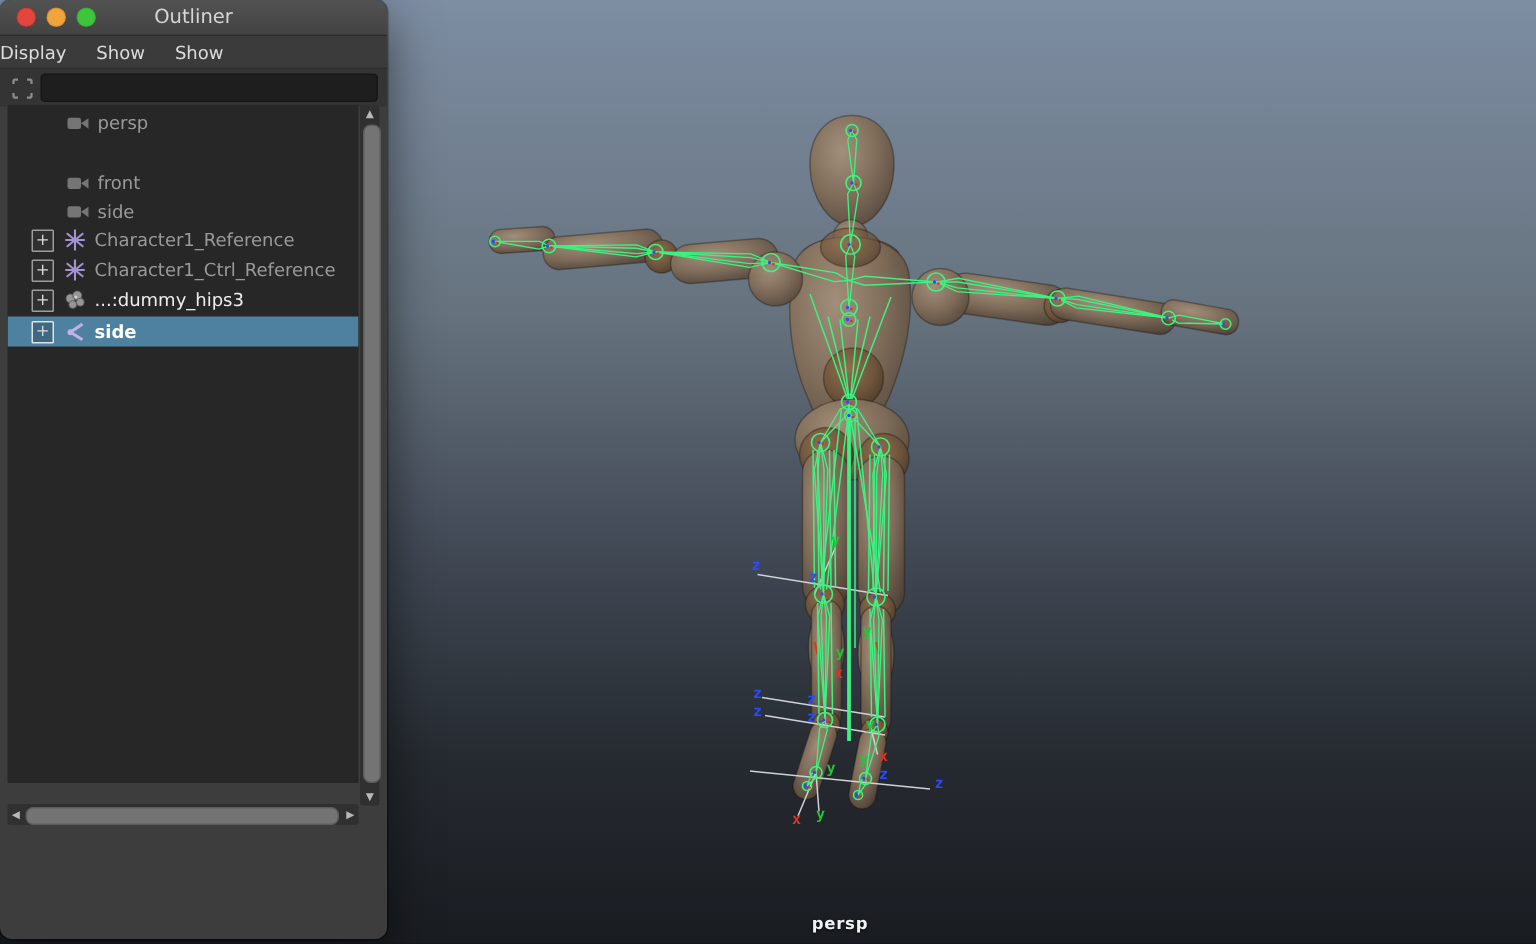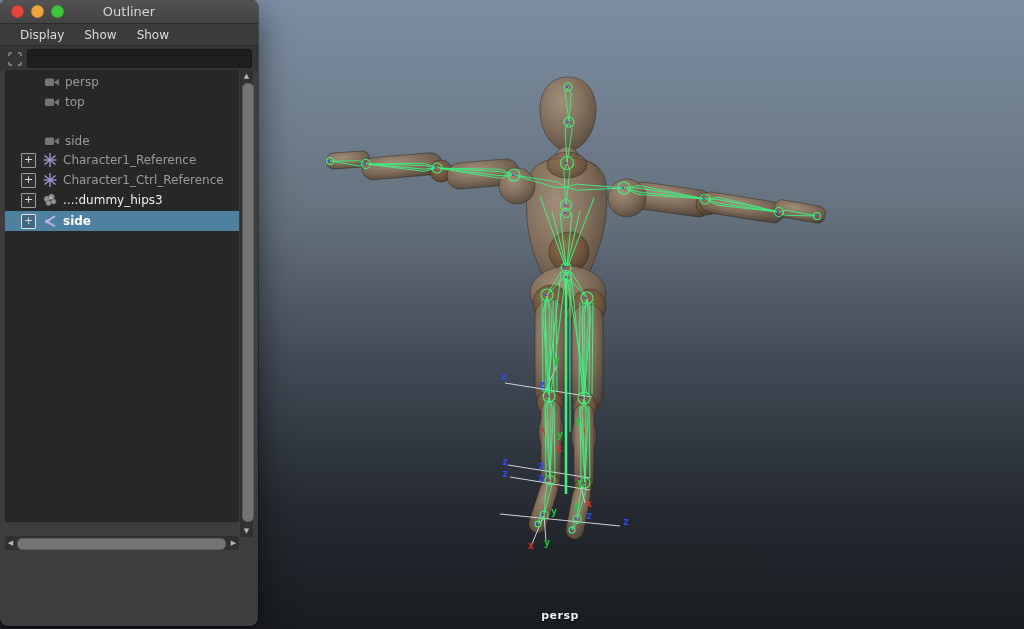--- a/index.html
+++ b/index.html
@@ -17,21 +17,21 @@
   .outliner{position:absolute;left:0;top:0;width:258px;height:626px;background:#3d3d3d;
             border-radius:8px;box-shadow:0 12px 34px rgba(0,0,0,.55), 0 0 0 1px rgba(0,0,0,.35);}
   .titlebar{position:relative;height:23px;background:linear-gradient(#525252,#434343);
             border-bottom:1px solid #2b2b2b;border-radius:8px 8px 0 0;}
   .tl{position:absolute;top:5px;width:13px;height:13px;border-radius:50%;box-shadow:inset 0 0 1px rgba(0,0,0,.5);}
   .tl.red{left:11px;background:#e2463d;}
   .tl.yellow{left:31px;background:#f1a43b;}
   .tl.green{left:51px;background:#3fc53c;}
   .title{text-align:center;line-height:23px;font-size:13px;color:#d6d6d6;}
   .menubar{height:21px;background:#3b3b3b;border-bottom:1px solid #2e2e2e;
-           display:flex;align-items:center;padding-left:20px;}
+           display:flex;align-items:center;padding-left:0;}
   .menu-item{font-size:12px;color:#dcdcdc;margin-right:20px;}
   .searchrow{height:25px;background:#343434;display:flex;align-items:center;padding:0 6px;}
   .sel-icon{width:16px;height:16px;margin:0 4px 0 1px;flex:0 0 auto;}
   .search-input{flex:1;height:17px;background:#1e1e1e;border:1px solid #161616;border-radius:3px;
                 color:#ddd;font-size:12px;padding:0 4px;outline:none;}
 
   .list{position:absolute;left:5px;top:70px;width:234px;height:452px;background:#272727;overflow:hidden;}
   .row{position:absolute;left:0;width:100%;height:20px;display:flex;align-items:center;
        font-size:12px;color:#9a9a9a;white-space:nowrap;}
   .row.bright{color:#ededed;}
@@ -330,27 +330,27 @@
 
     <div class="list">
       <div class="row" style="top:2px">
         <span class="sp39"></span>
         <svg class="icon16" viewBox="0 0 16 16">
             <rect x="1" y="4.5" width="9" height="7.5" rx="1.5" fill="#757575"></rect>
             <path d="M10 8.2 L15 4.8 V11.8 Z" fill="#757575"></path>
           </svg>
         <span>persp</span>
       </div>
-      <div class="row" style="top:22px">
+      <div class="row" style="top:42px">
         <span class="sp39"></span>
         <svg class="icon16" viewBox="0 0 16 16">
             <rect x="1" y="4.5" width="9" height="7.5" rx="1.5" fill="#757575"></rect>
             <path d="M10 8.2 L15 4.8 V11.8 Z" fill="#757575"></path>
           </svg>
-        <span>top</span>
+        <span>front</span>
       </div>
       <div class="row" style="top:61px">
         <span class="sp39"></span>
         <svg class="icon16" viewBox="0 0 16 16">
             <rect x="1" y="4.5" width="9" height="7.5" rx="1.5" fill="#757575"></rect>
             <path d="M10 8.2 L15 4.8 V11.8 Z" fill="#757575"></path>
           </svg>
         <span>side</span>
       </div>
       <div class="row" style="top:80px">

